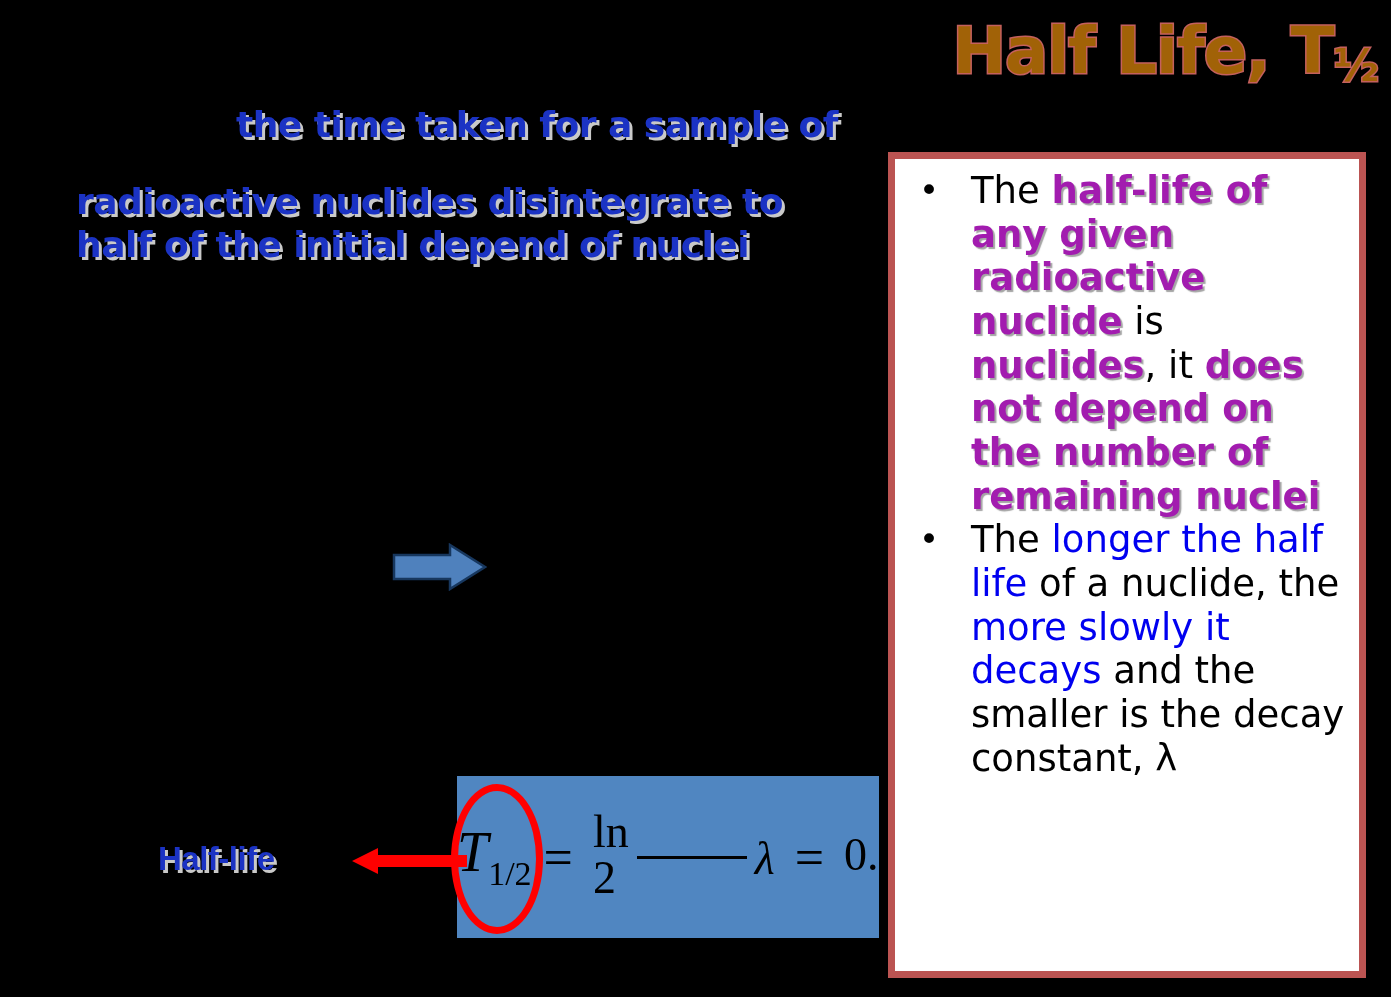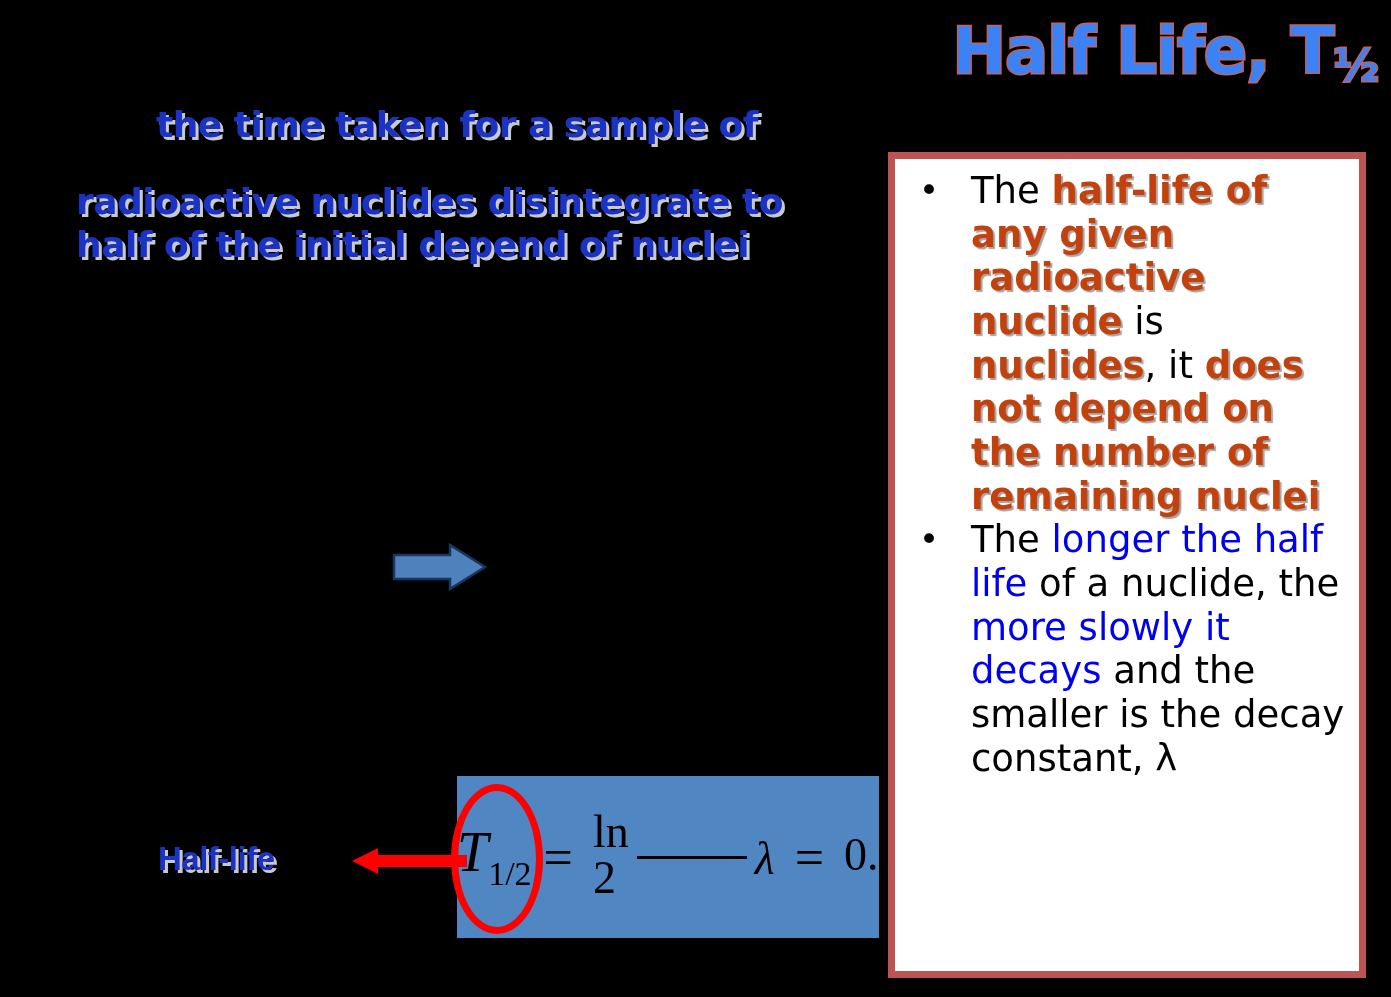--- a/index.html
+++ b/index.html
@@ -18,21 +18,21 @@
   
   #slide-title {
     position: absolute;
     right: 14px;
     top: 18px;
     font-family: "DejaVu Sans", sans-serif;
     font-weight: bold;
     font-size: 64px;
     line-height: 1.05;
     letter-spacing: -1px;
-    color: #3b82f6;
+    color: #a16207;
     -webkit-text-stroke: 3px #c4605e;
     paint-order: stroke fill;
     white-space: nowrap;
     text-align: right;
   }
   #slide-title .sub {
     font-size: 44px;
     vertical-align: -0.18em;
     letter-spacing: -2px;
   }
@@ -45,21 +45,21 @@
     width: 790px;
     font-family: "DejaVu Sans", sans-serif;
     font-weight: bold;
     font-size: 36px;
     line-height: 1.18;
     letter-spacing: -0.5px;
     color: #1b33c4;
     text-shadow: 3px 3px 0 #c9c9c9;
     text-align: left;
   }
-  #definition-text .ln1 { display: block; text-align: center; padding-right: 28px; }
+  #definition-text .ln1 { display: block; text-align: right; padding-right: 28px; }
   #definition-text .ln2 { display: block; margin-top: 35px; }
   #definition-text .ln3 { display: block; }
 
   
   #flow-arrow {
     position: absolute;
     left: 392px;
     top: 543px;
     width: 95px;
     height: 48px;
@@ -185,21 +185,21 @@
     flex: 0 0 auto;
     width: 52px;
     text-align: left;
     padding-left: 14px;
     font-size: 34px;
     line-height: 1.25;
     color: #000;
   }
   .bullet-text { flex: 1 1 auto; }
   .hl-red {
-    color: #c2410c;
+    color: #a21caf;
     font-weight: bold;
     text-shadow: 2px 2px 1px rgba(90,90,90,0.55);
     margin-top: 6px;
   }
   .hl-blue { color: #0000f0; }
 </style>
 </head>
 <body>
 
 <div id="slide-title">

